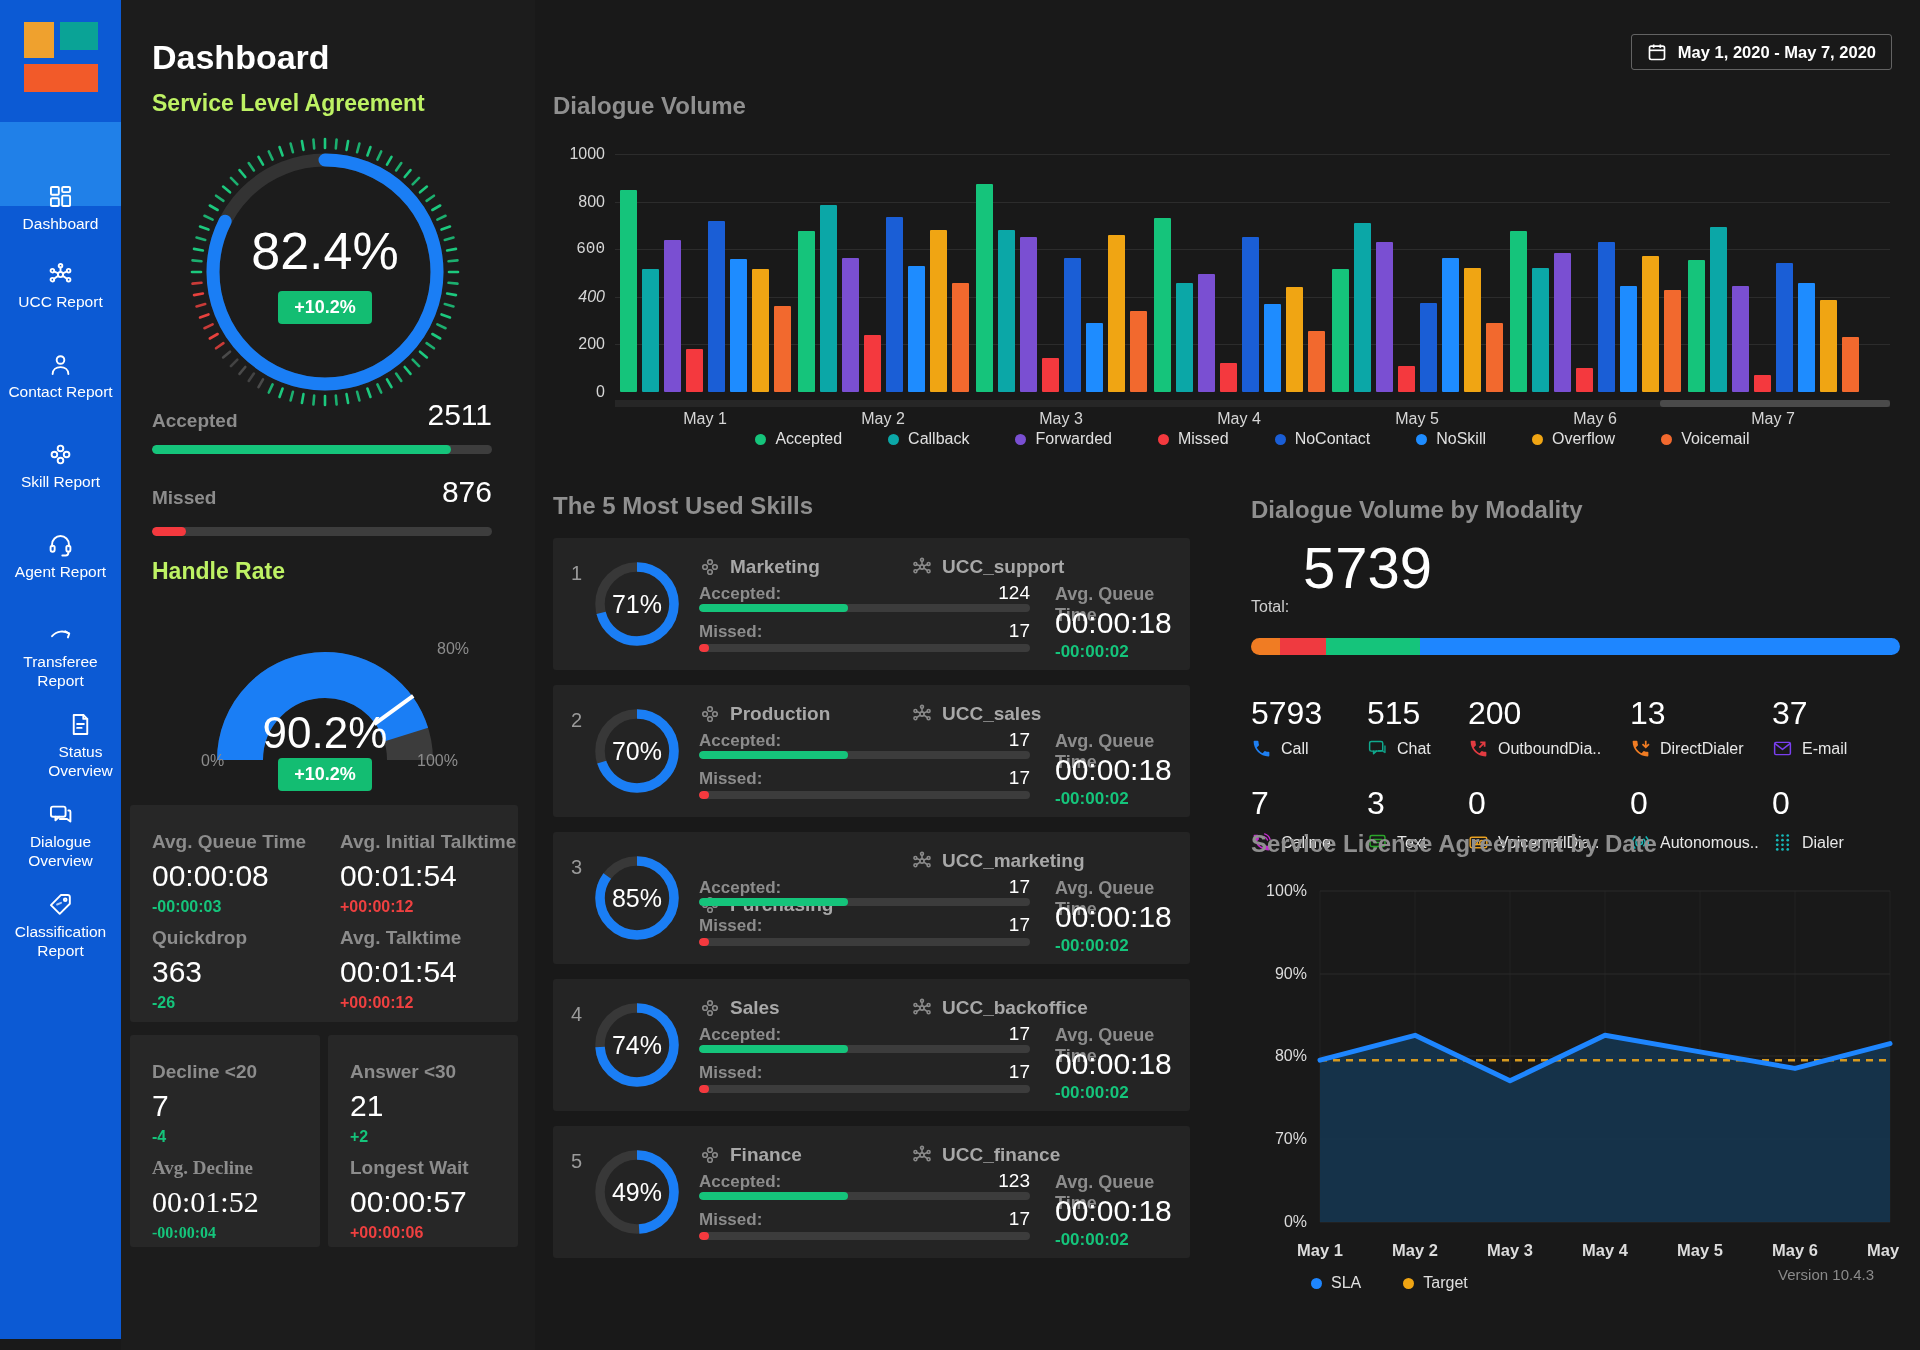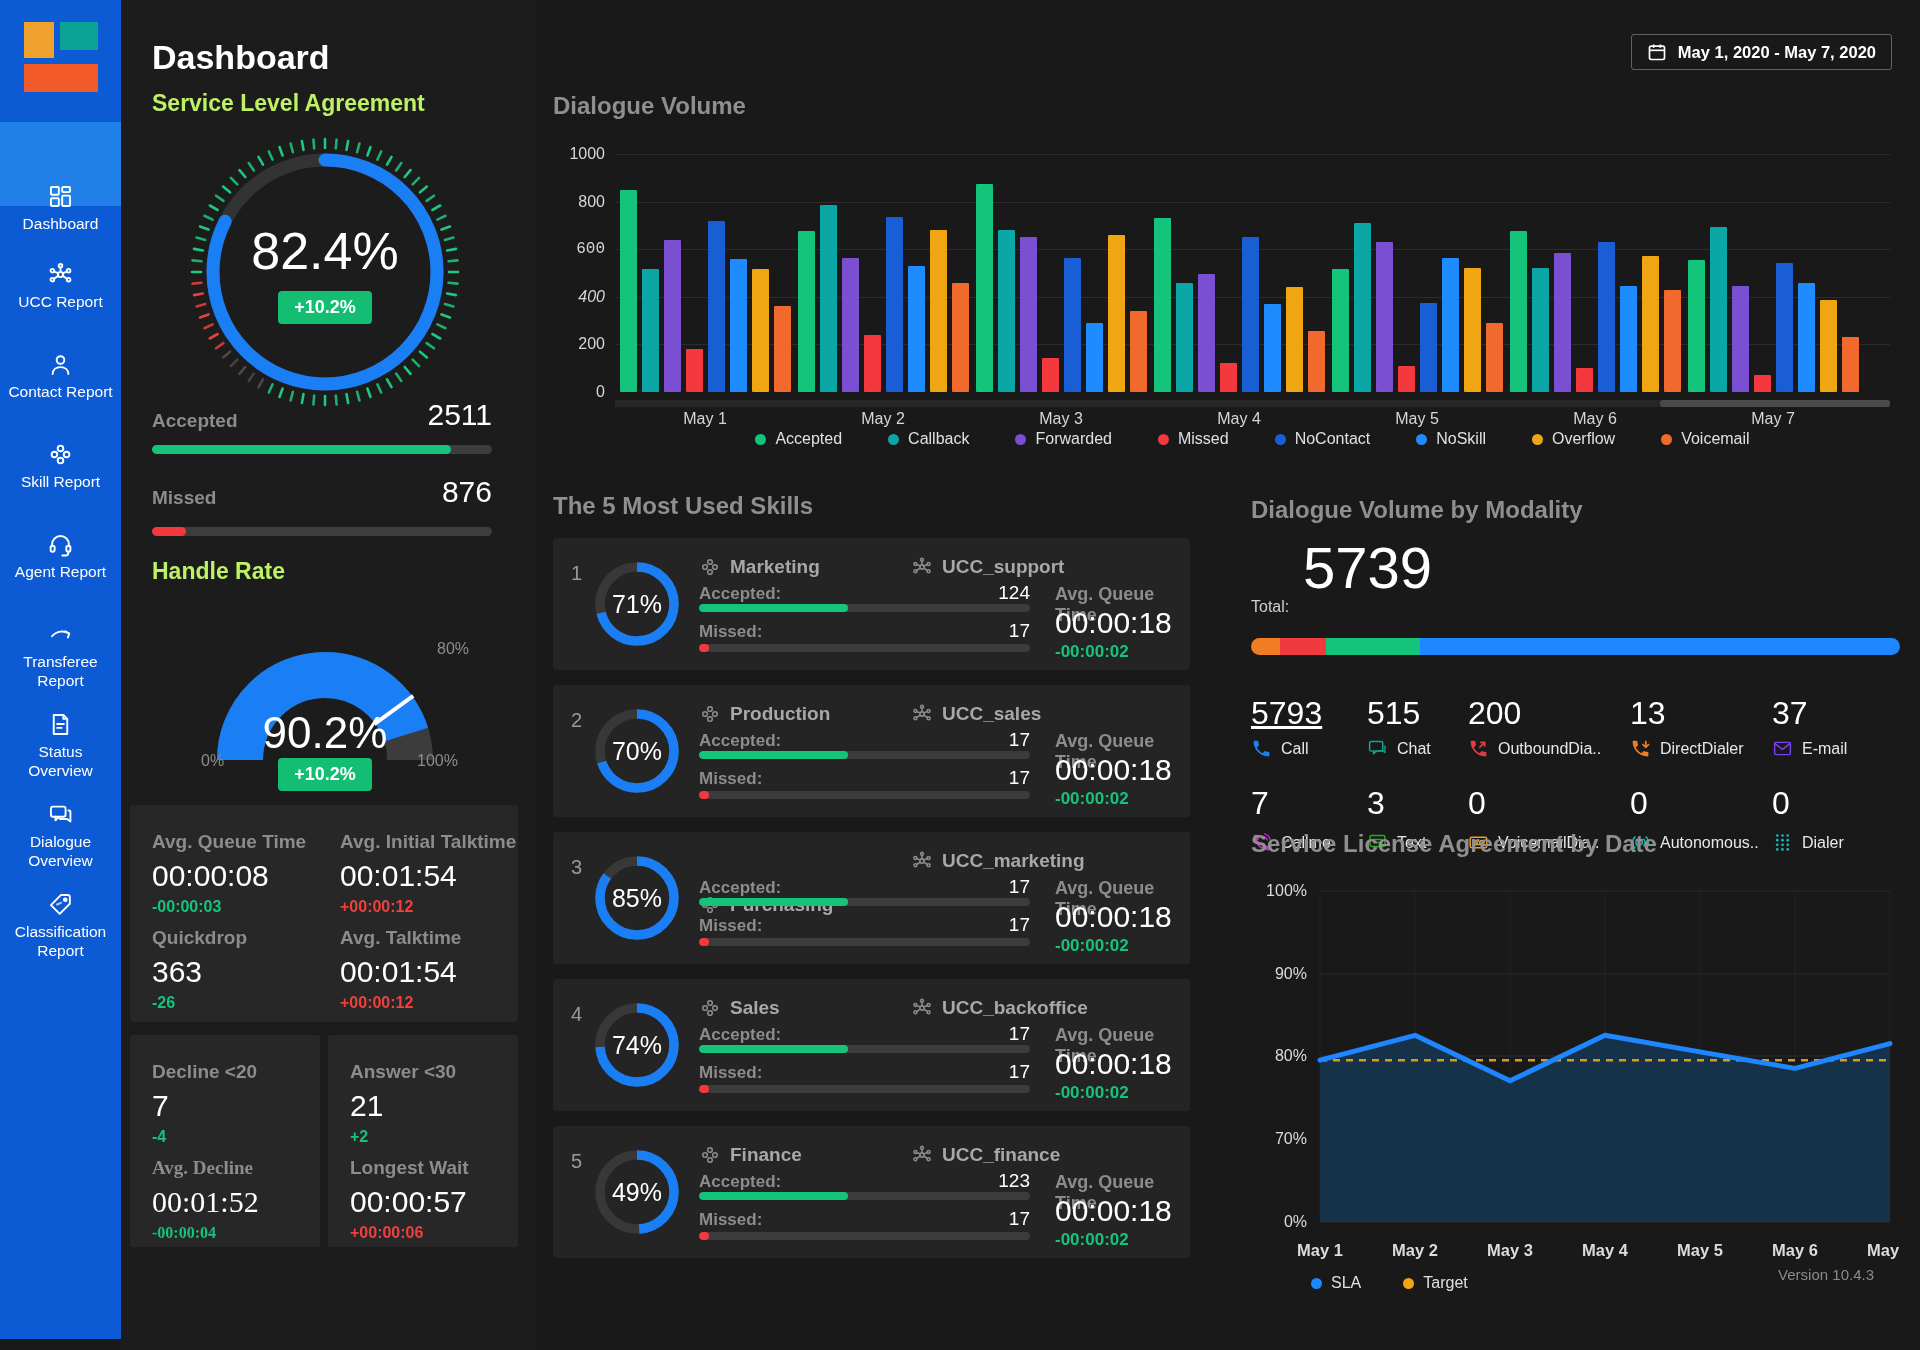--- a/index.html
+++ b/index.html
@@ -169,21 +169,21 @@
           <div class="nicon"></div>
           <span class="nicon" style="color: rgb(255, 255, 255); display: block; flex: 0 0 auto; margin: 14px auto 4px;">
             <svg viewBox="0 0 24 24" fill="none" stroke="currentColor" stroke-width="1.7" stroke-linecap="round" stroke-linejoin="round" width="27" height="27">
               <path d="M4.5 13.5c4.5-5 10.5-5 15-2.5"></path>
               <polyline points="16.2,9.2 19.8,11.1 18.6,14.6"></polyline>
               <path d="M19.5 10.5c-4.5 5-10.5 5-15 2.5" opacity="0"></path>
             </svg>
           </span>
           <div class="nlabel">Transferee Report</div>
         </div>
-        <div class="nav-item" style="top: 656px; height: 90px;">
+        <div class="nav-item" style="top: 656px; height: 90px; margin-left: 20px;">
           <div class="nicon"></div>
           <span class="nicon" style="color: rgb(255, 255, 255); display: block; flex: 0 0 auto; margin: 14px auto 4px;">
             <svg viewBox="0 0 24 24" fill="none" stroke="currentColor" stroke-width="1.7" stroke-linecap="round" stroke-linejoin="round" width="27" height="27">
               <path d="M6 3.5h8.5l3.5 3.5v13.5H6z"></path>
               <path d="M14.5 3.5V7H18"></path>
               <line x1="9" y1="11.5" x2="15" y2="11.5"></line>
               <line x1="9" y1="15" x2="13" y2="15"></line>
             </svg>
           </span>
           <div class="nlabel">Status Overview</div>
@@ -754,21 +754,21 @@
     <div class="mod-total-label">Total:</div>
     <div class="mod-total">5739</div>
     <div id="stackBar" class="stack-bar">
         <i style="width: 4.5%; background: rgb(240, 124, 35);"></i>
         <i style="width: 7%; background: rgb(239, 58, 64);"></i>
         <i style="width: 14.5%; background: rgb(21, 196, 123);"></i>
         <i style="width: 74%; background: rgb(30, 134, 255);"></i>
       </div>
 
   <div id="modGrid">
-        <div class="m-num" style="left: 0px; top: 205px; text-decoration: underline;">5793</div>
+        <div class="m-num" style="left: 0px; top: 205px;">5793</div>
         <div class="m-item" style="left: 0px; top: 248px;">
           <span style="color: rgb(30, 127, 242); display: inline-flex; flex: 0 0 auto;">
             <svg viewBox="0 0 24 24" fill="currentColor" width="21" height="21">
               <path d="M6.6 10.8c1.4 2.8 3.8 5.1 6.6 6.6l2.2-2.2c.3-.3.7-.4 1-.2 1.1.4 2.3.6 3.6.6.6 0 1 .4 1 1V20c0 .6-.4 1-1 1C10.6 21 3 13.4 3 4c0-.6.4-1 1-1h3.5c.6 0 1 .4 1 1 0 1.2.2 2.4.6 3.6.1.3 0 .7-.2 1l-2.3 2.2z"></path>
             </svg>
           </span>
           <span>Call</span>
         </div>
         <div class="m-num" style="left: 116px; top: 205px;">515</div>
         <div class="m-item" style="left: 116px; top: 248px;">

